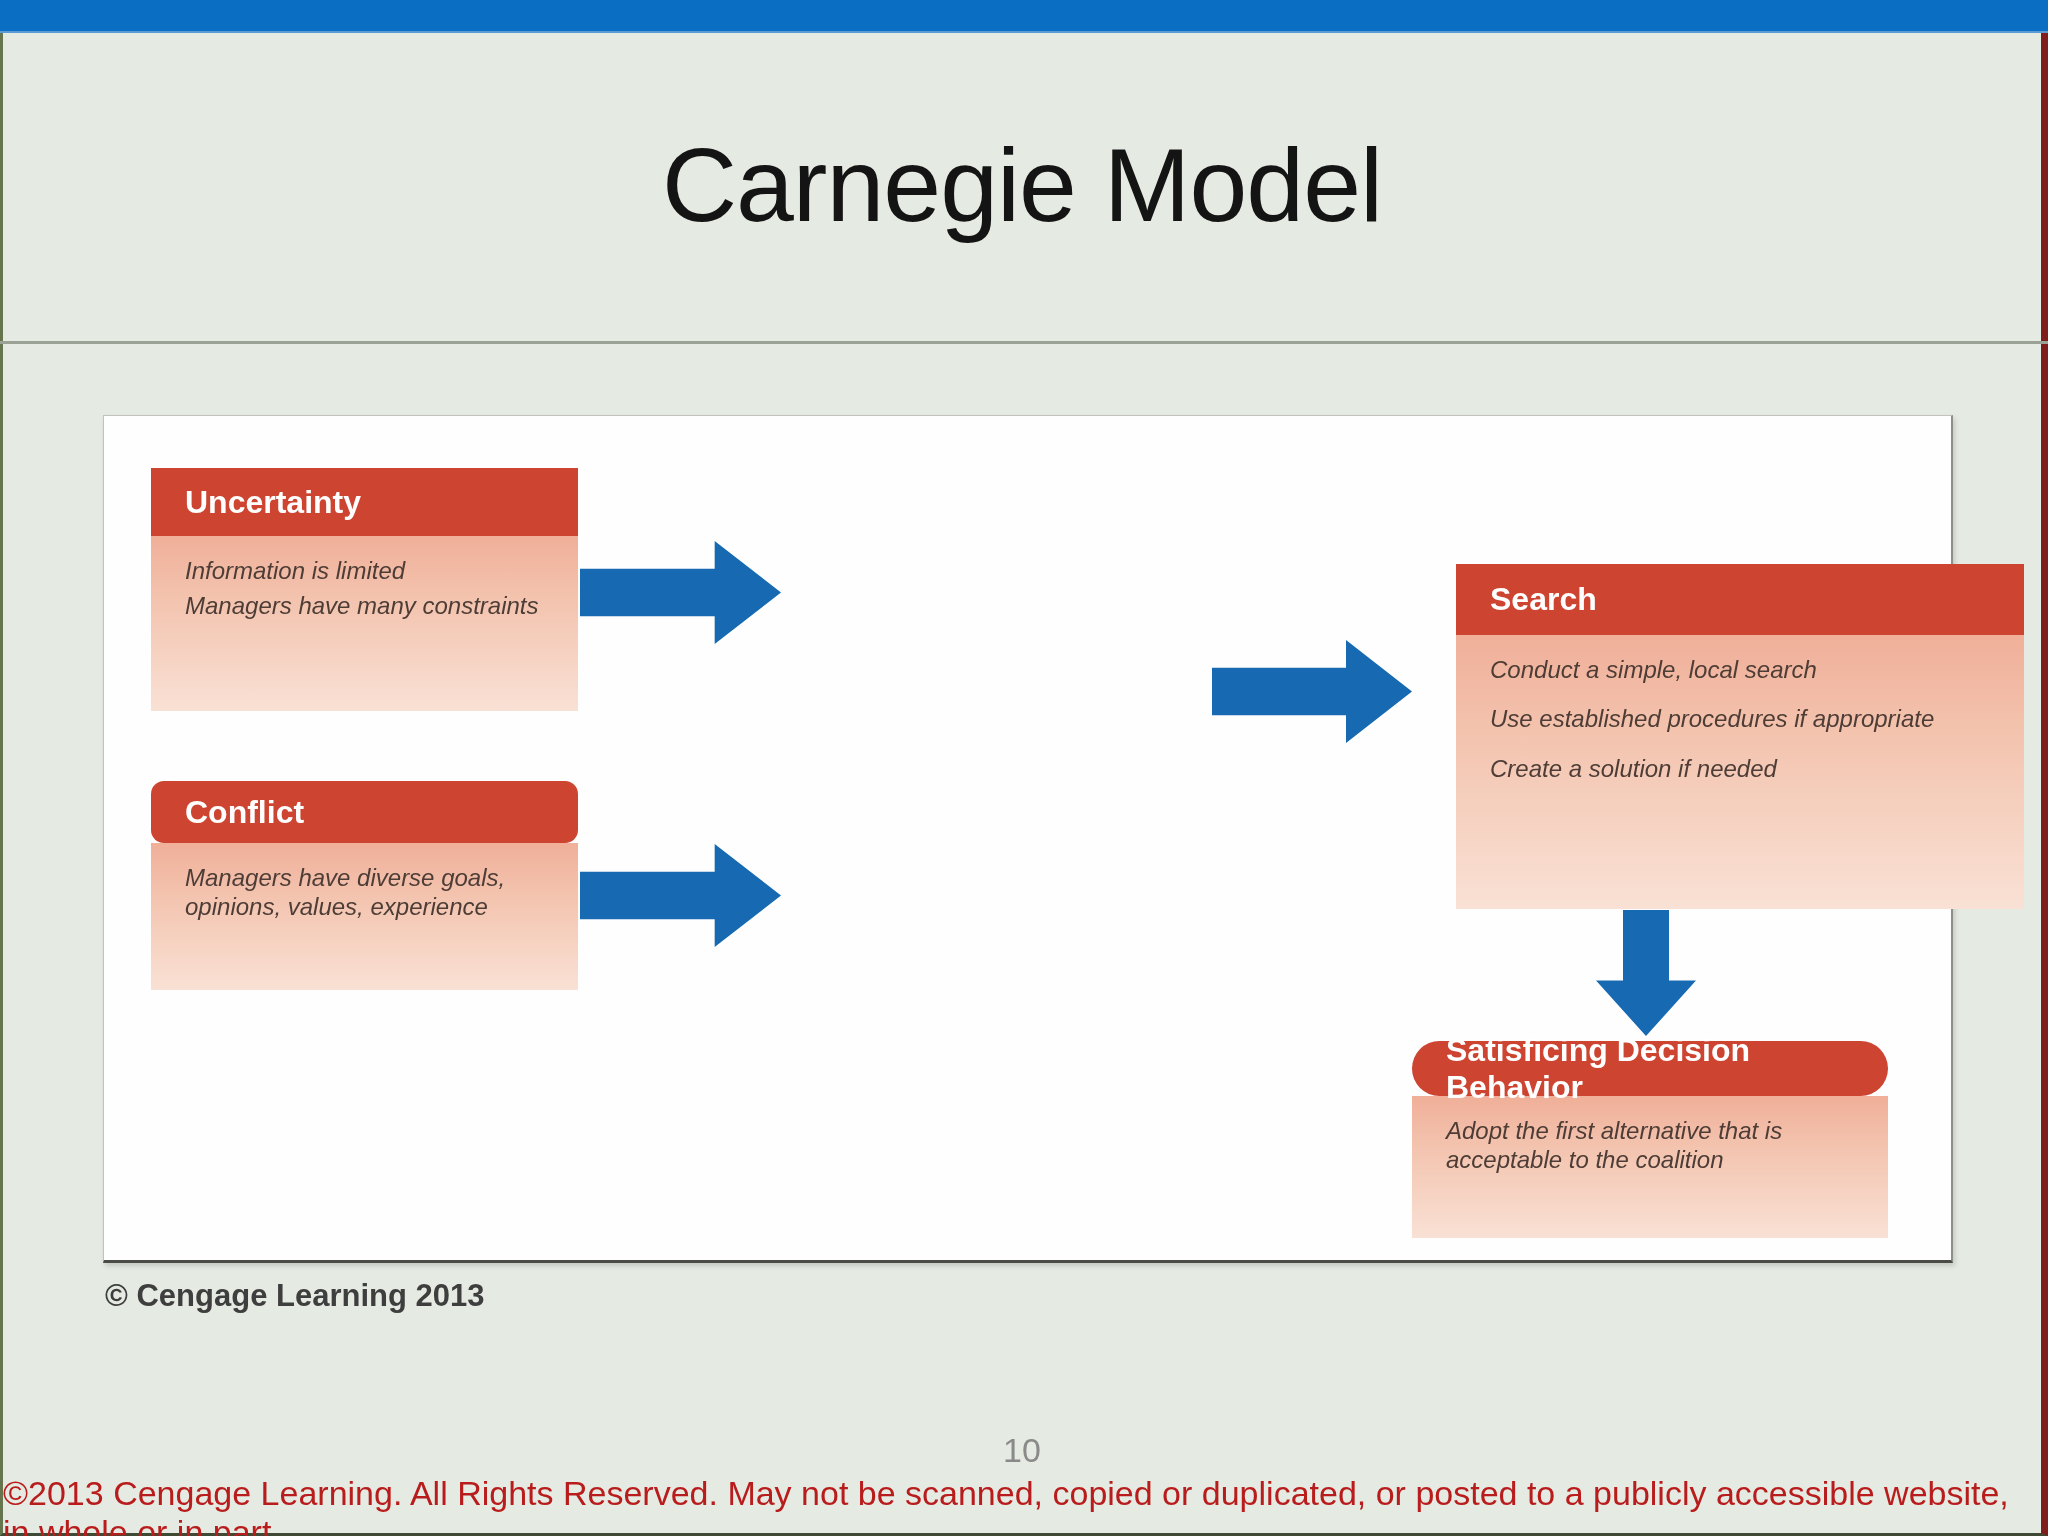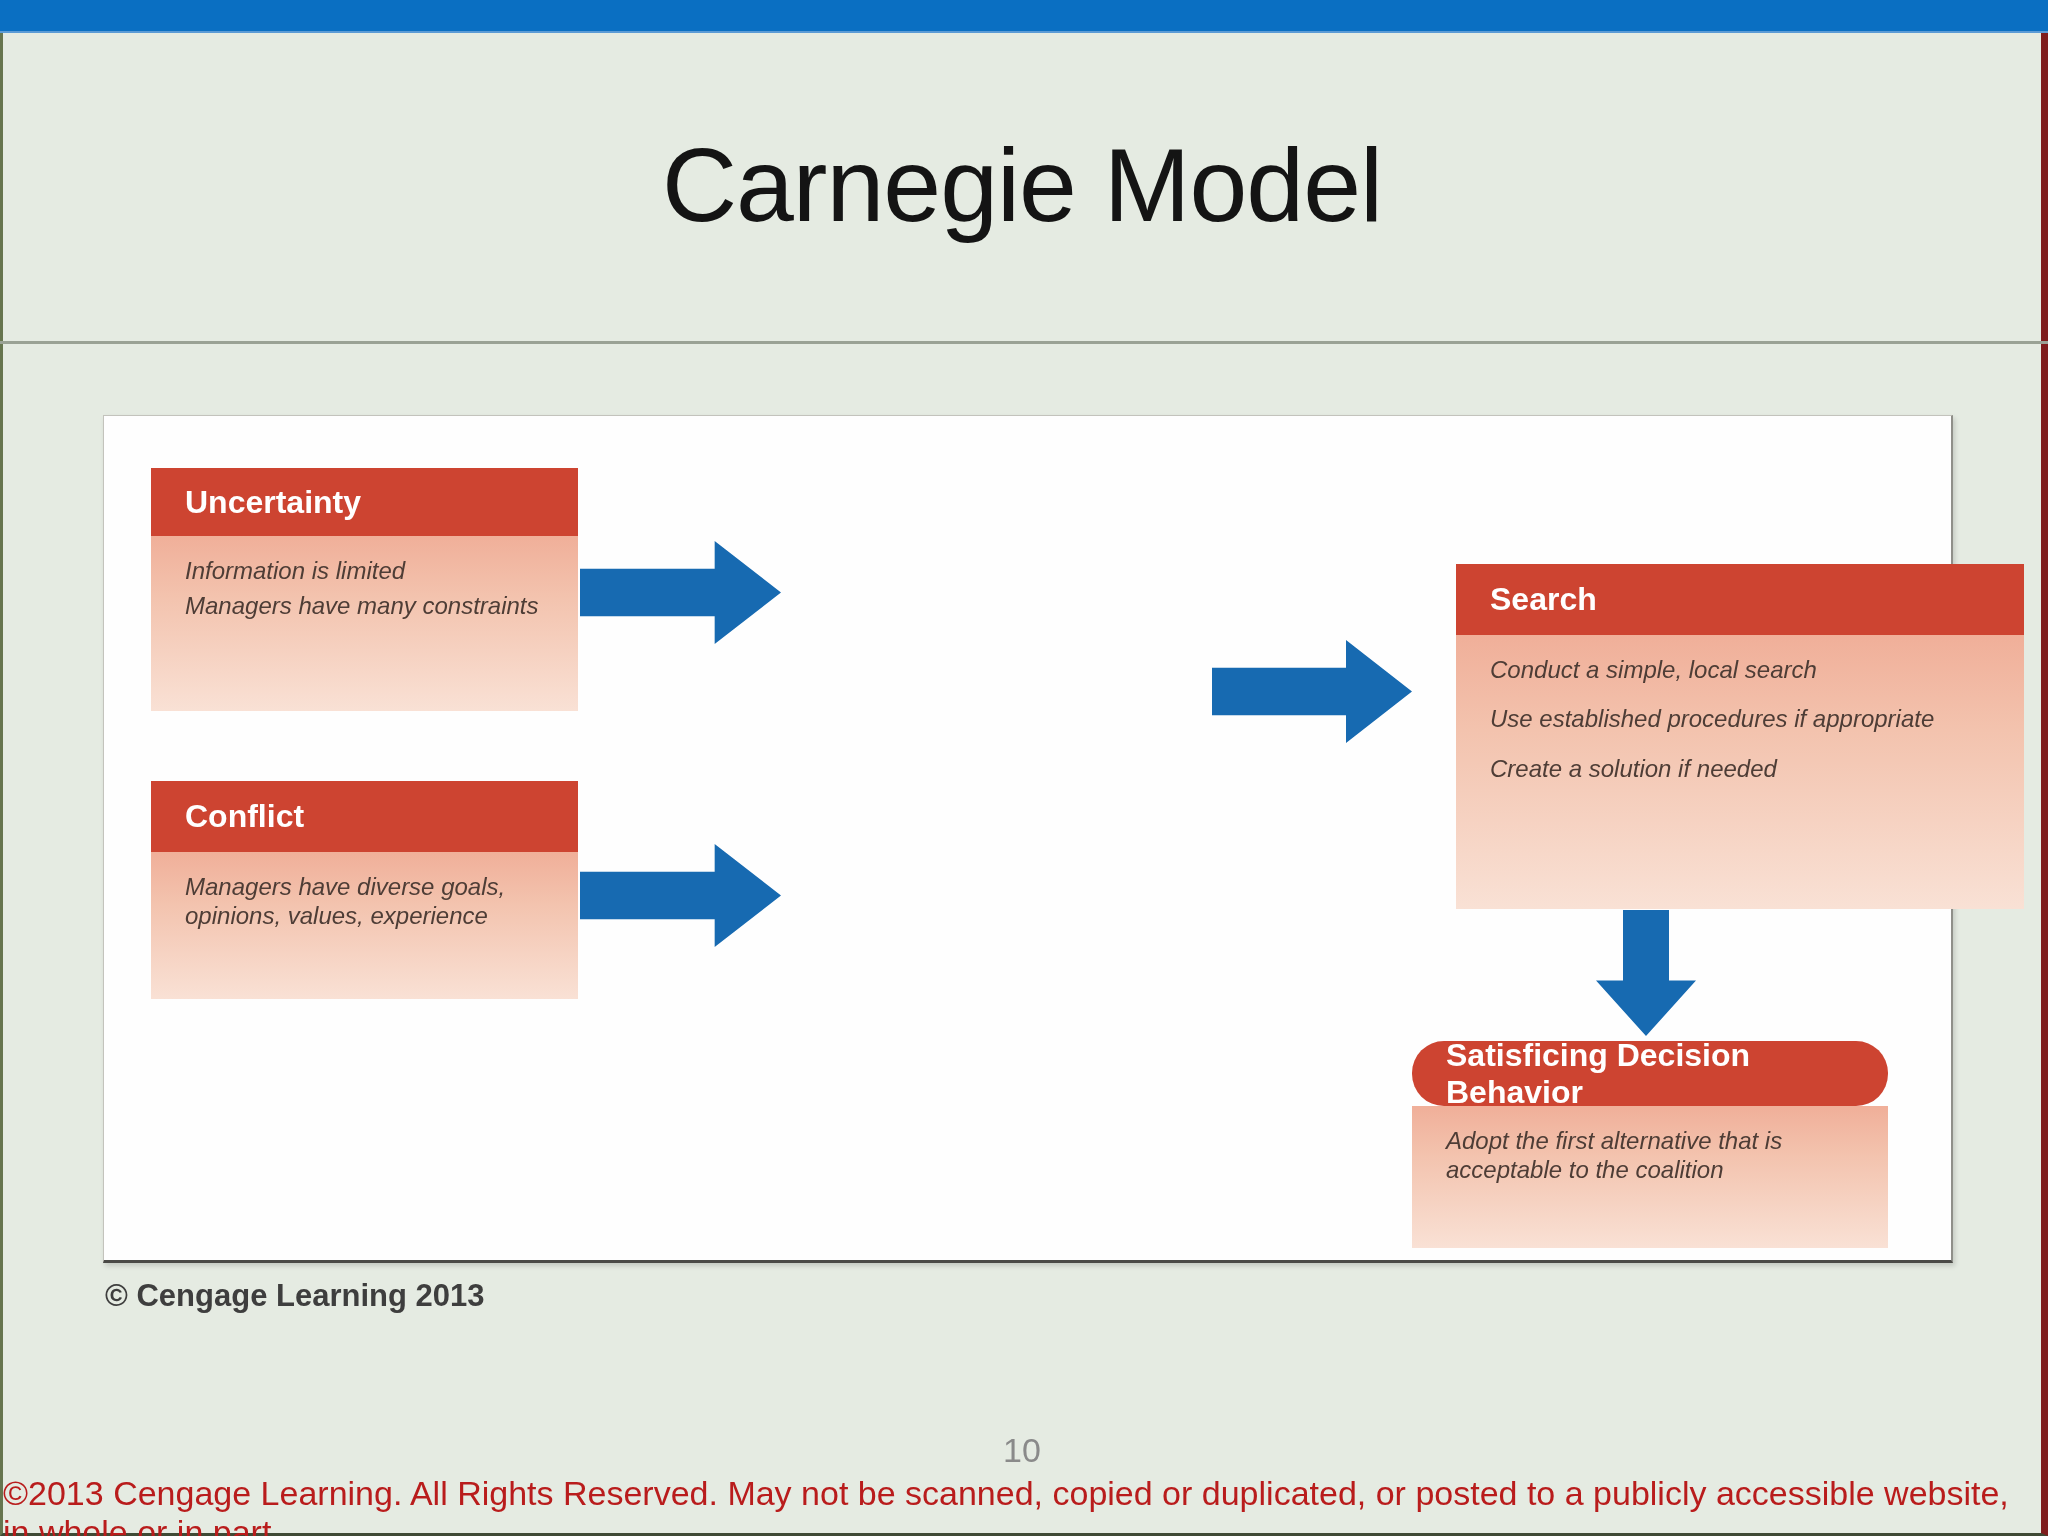--- a/index.html
+++ b/index.html
@@ -44,27 +44,27 @@
   }
   .arrow-down{
     position:absolute;background:var(--arrow,#176ab1);
     clip-path:polygon(27% 0,73% 0,73% 56%,100% 56%,50% 100%,0 56%,27% 56%);
   }
   
   .b-uncertainty{left:47px;top:52px;width:427px;}
   .b-uncertainty .hdr{height:68px;} .b-uncertainty .bdy{height:175px;}
   .b-uncertainty .item{margin-bottom:6px;}
   .b-conflict{left:47px;top:365px;width:427px;}
-  .b-conflict .hdr{height:71px;} .b-conflict .bdy{height:147px;}
+  .b-conflict .hdr{height:62px;border-radius:13px;} .b-conflict .bdy{height:147px;}
   .b-coalition{left:678px;top:55px;width:430px;}
   .b-coalition .hdr{height:68px;} .b-coalition .bdy{height:407px;}
   .b-search{left:1352px;top:148px;width:568px;}
   .b-search .hdr{height:71px;} .b-search .bdy{height:274px;}
   .b-satisficing{left:1308px;top:625px;width:476px;}
-  .b-satisficing .hdr{height:65px;border-radius:32px;} .b-satisficing .bdy{height:142px;}
+  .b-satisficing .hdr{height:55px;border-radius:32px;} .b-satisficing .bdy{height:142px;}
   .a1{left:476px;top:125px;width:201px;height:103px;}
   .a2{left:476px;top:428px;width:201px;height:103px;}
   .a3{left:1108px;top:224px;width:200px;height:103px;}
   .a4{left:1492px;top:494px;width:100px;height:126px;}
   .credit{position:absolute;left:102px;top:1245px;font-size:31px;font-weight:bold;color:#3e3e3e;}
   .pagenum{position:absolute;top:1398px;left:0;width:100%;text-align:center;font-size:34px;color:#8a8a8a;}
   .copyright{position:absolute;top:1441px;left:0;width:100%;text-align:left;font-size:34px;color:#b91c1c;}
 </style>
 </head>
 <body>

